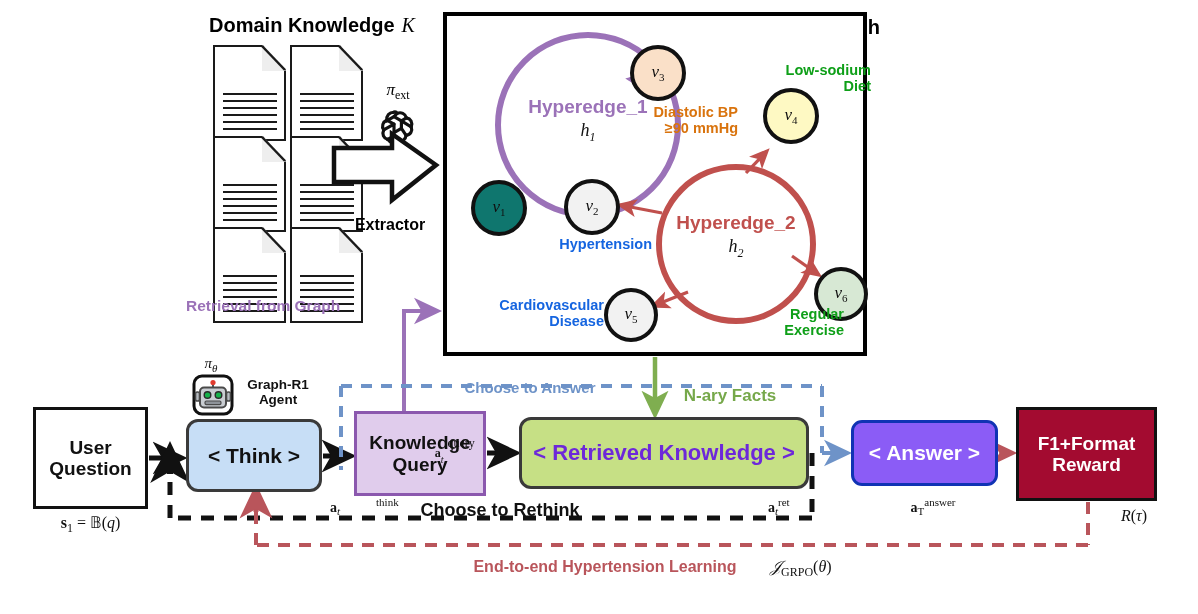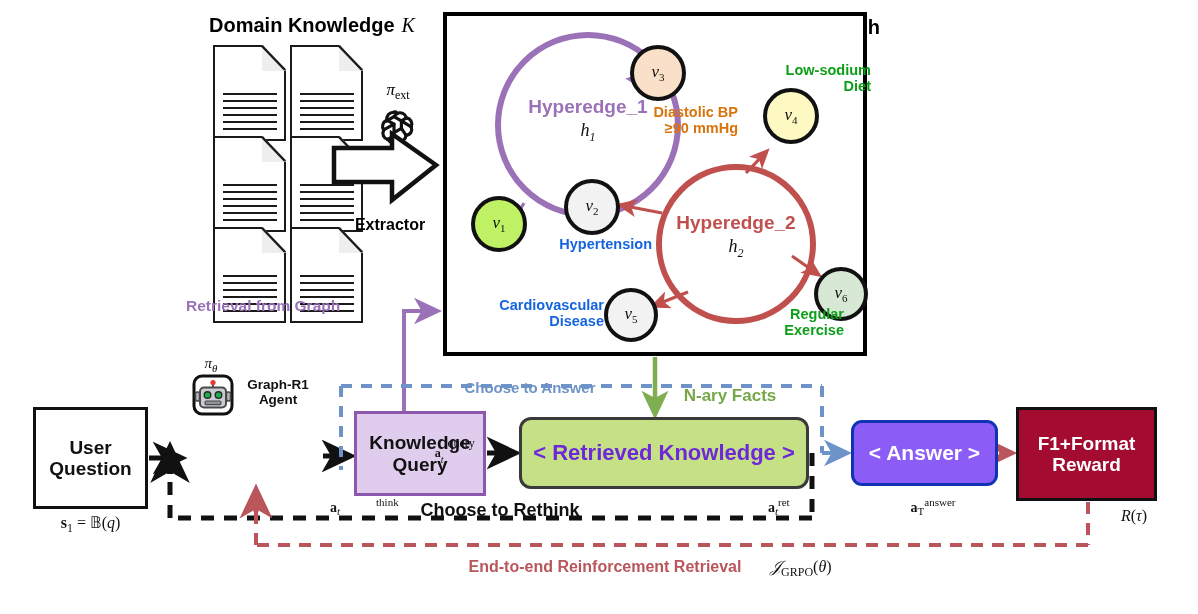--- a/index.html
+++ b/index.html
@@ -384,21 +384,21 @@
   </div>
 
   <div class="hnode" style="left:763px;top:88px;width:56px;height:56px;background:#fef9c3;">
     <span><i>v</i><sub>4</sub></span>
   </div>
   <div class="nodecap cap-green" style="left:711px;top:62px;width:160px;">
     <div>Low-sodium</div>
     <div>Diet</div>
   </div>
 
-  <div class="hnode" style="left:471px;top:196px;width:56px;height:56px;background:#bef264;">
+  <div class="hnode" style="left:471px;top:180px;width:56px;height:56px;background:#0f766e;">
     <span><i>v</i><sub>1</sub></span>
   </div>
 
   <div class="hnode" style="left:564px;top:179px;width:56px;height:56px;background:#F2F2F2;">
     <span><i>v</i><sub>2</sub></span>
   </div>
   <div class="nodecap cap-blue" style="left:532px;top:236px;width:120px;">
     <div>Hypertension</div>
   </div>
 
@@ -489,20 +489,23 @@
     <circle cx="26.5" cy="21" r="3.3" fill="#16B14B" stroke="#2a2a2a" stroke-width="1.4"></circle>
     <rect x="13" y="27" width="16" height="3.6" rx="1.4" fill="#8e9399" stroke="#4a4a4a" stroke-width="1.2"></rect>
     <rect x="3.5" y="18" width="4" height="9" rx="1.8" fill="#b7bcc2" stroke="#4a4a4a" stroke-width="1.6"></rect>
     <rect x="34.5" y="18" width="4" height="9" rx="1.8" fill="#b7bcc2" stroke="#4a4a4a" stroke-width="1.6"></rect>
   </svg>
   <div class="abs" id="graph-r1-agent-label">
     <div>Graph-R1</div>
     <div>Agent</div>
   </div>
 
+  <div class="pbox" id="think-box">
+    <span>&lt; Think &gt;</span>
+  </div>
   <div class="abs" id="a-think">
     <b style="font-family:'Liberation Serif',serif;">a</b><sub style="font-size:11px;font-style:italic;">t</sub><sup style="font-size:11px;margin-left:36px;">think</sup>
   </div>
 
   <div class="pbox" id="knowledge-query-box">
     <span class="q1">Knowledge</span>
     <span class="q2">
       <span>Query</span>
       <span class="qsup">
         <span style="position:relative;top:-5px;">query</span><br>
@@ -531,18 +534,18 @@
       <div>Reward</div>
     </div>
   </div>
   <div class="abs" id="r-tau">
     <i>R</i>(<i>τ</i>)
   </div>
 
   <div class="abs" id="choose-to-answer-label">Choose to Answer</div>
   <div class="abs" id="nary-facts-label">N-ary Facts</div>
   <div class="abs" id="choose-to-rethink-label">Choose to Rethink</div>
-  <div class="abs" id="e2e-rl-label">End-to-end Reinforcement Retrieval</div>
+  <div class="abs" id="e2e-rl-label">End-to-end Hypertension Learning</div>
   <div class="abs" id="jgrpo-label">
     <span style="font-style:italic;">𝒥</span><sub style="font-size:12px;">GRPO</sub>(<i>θ</i>)
   </div>
 
 </div>
 
 </body></html>

